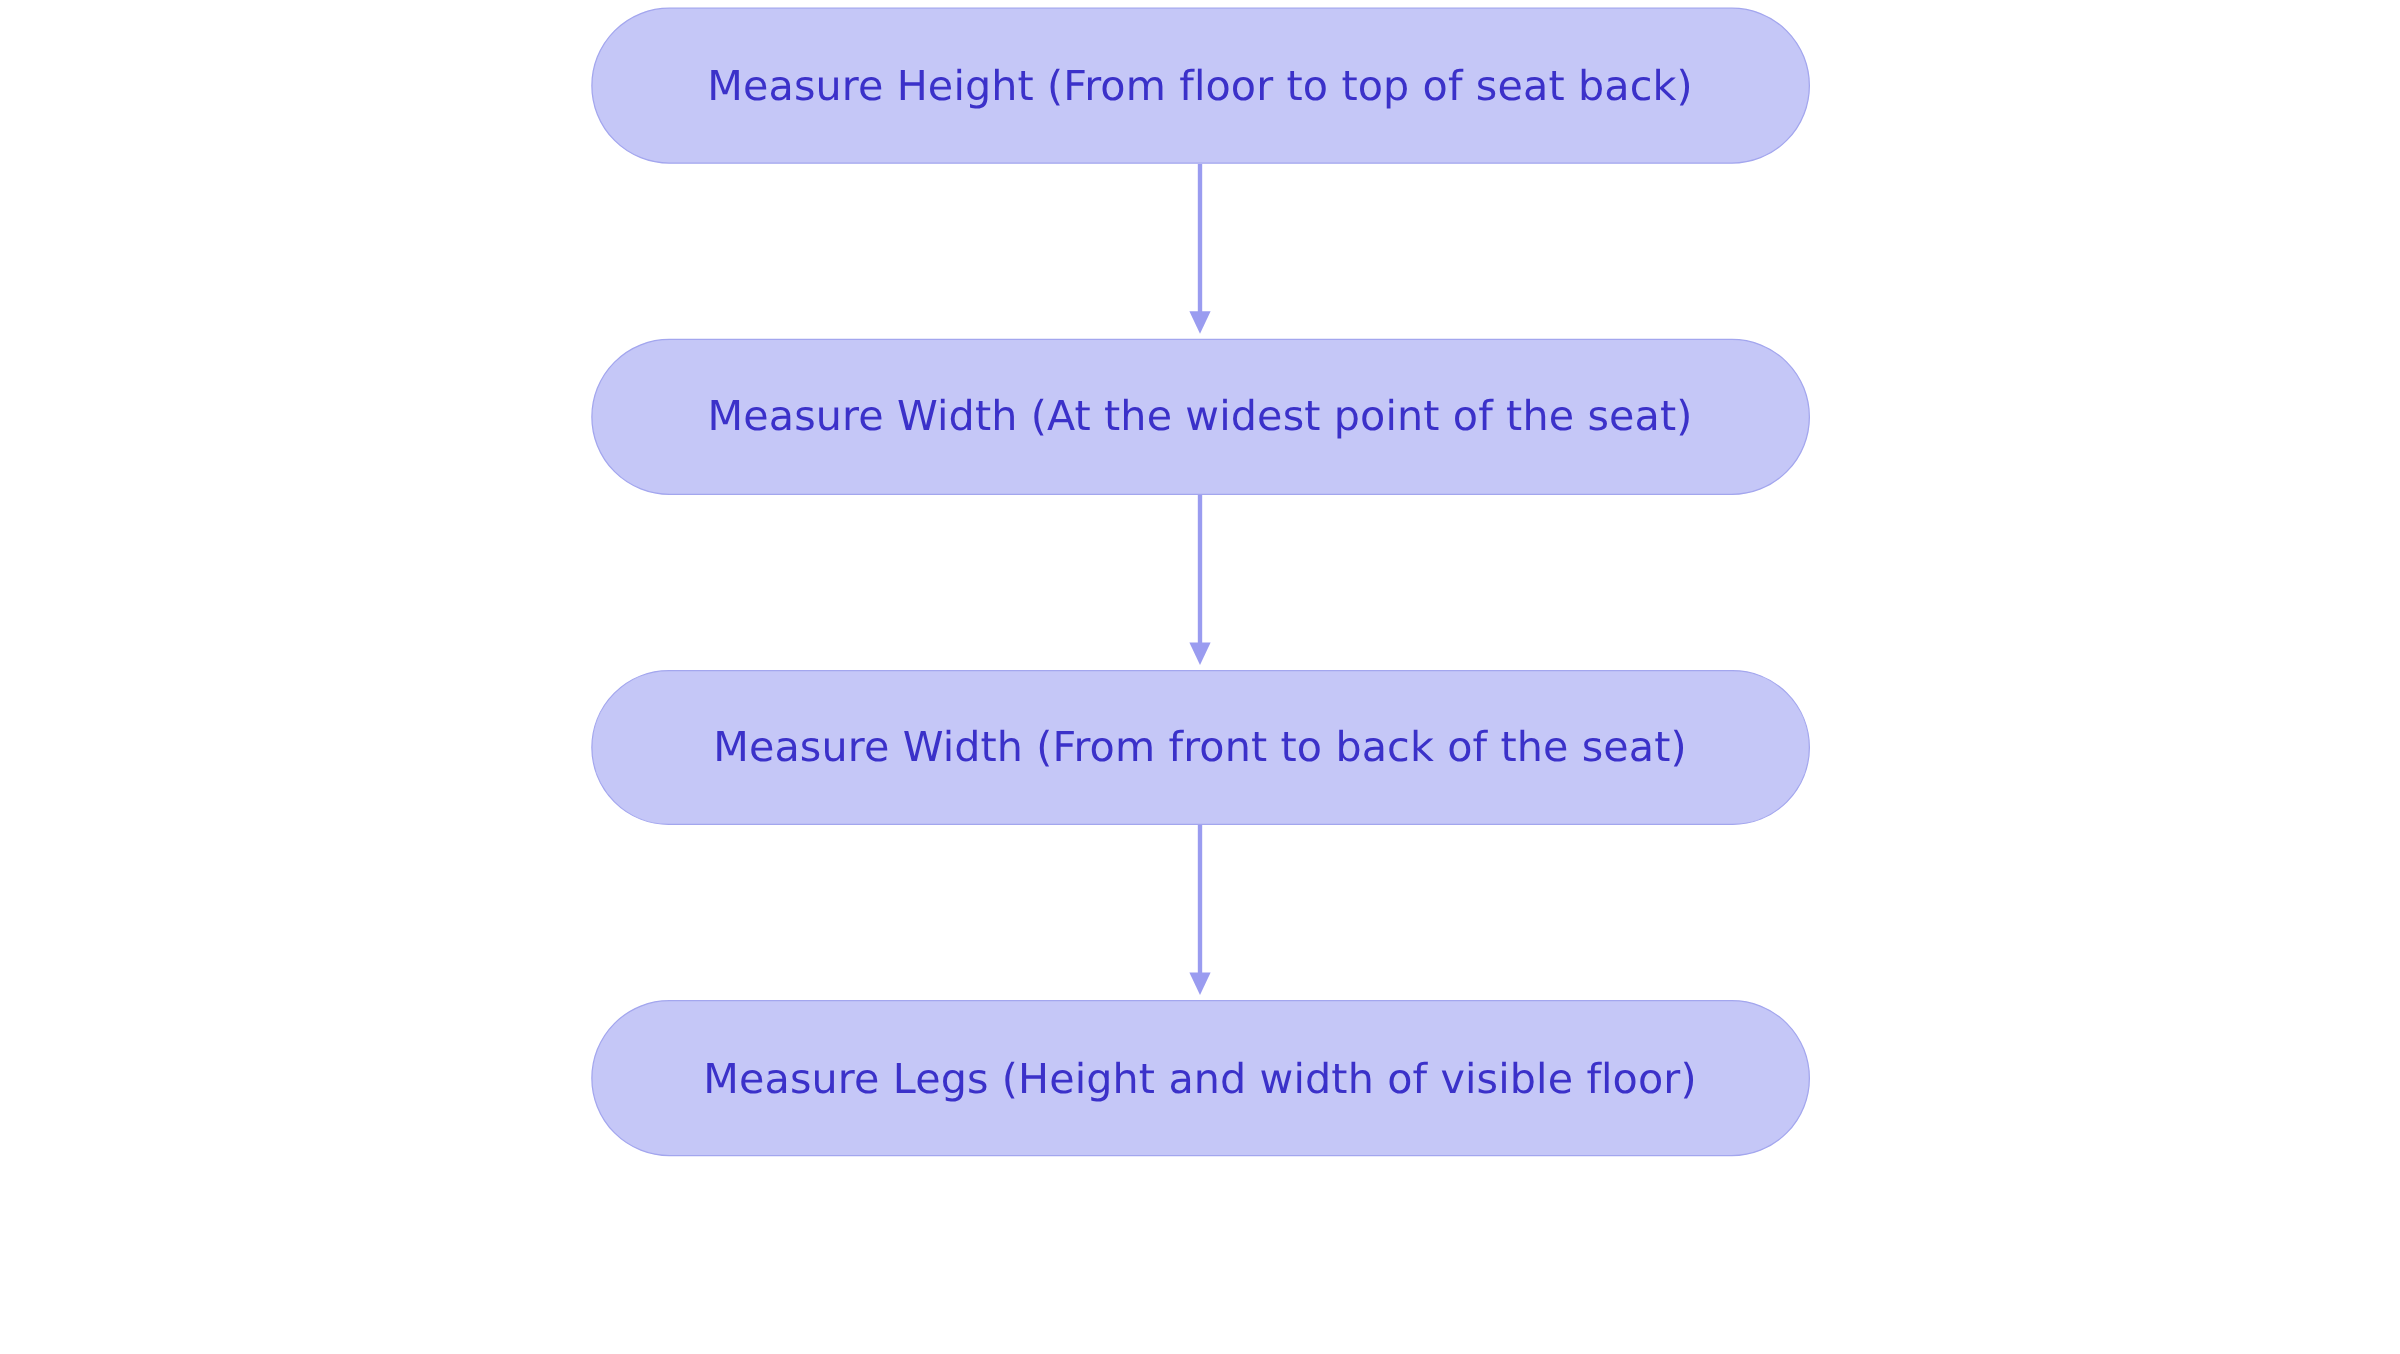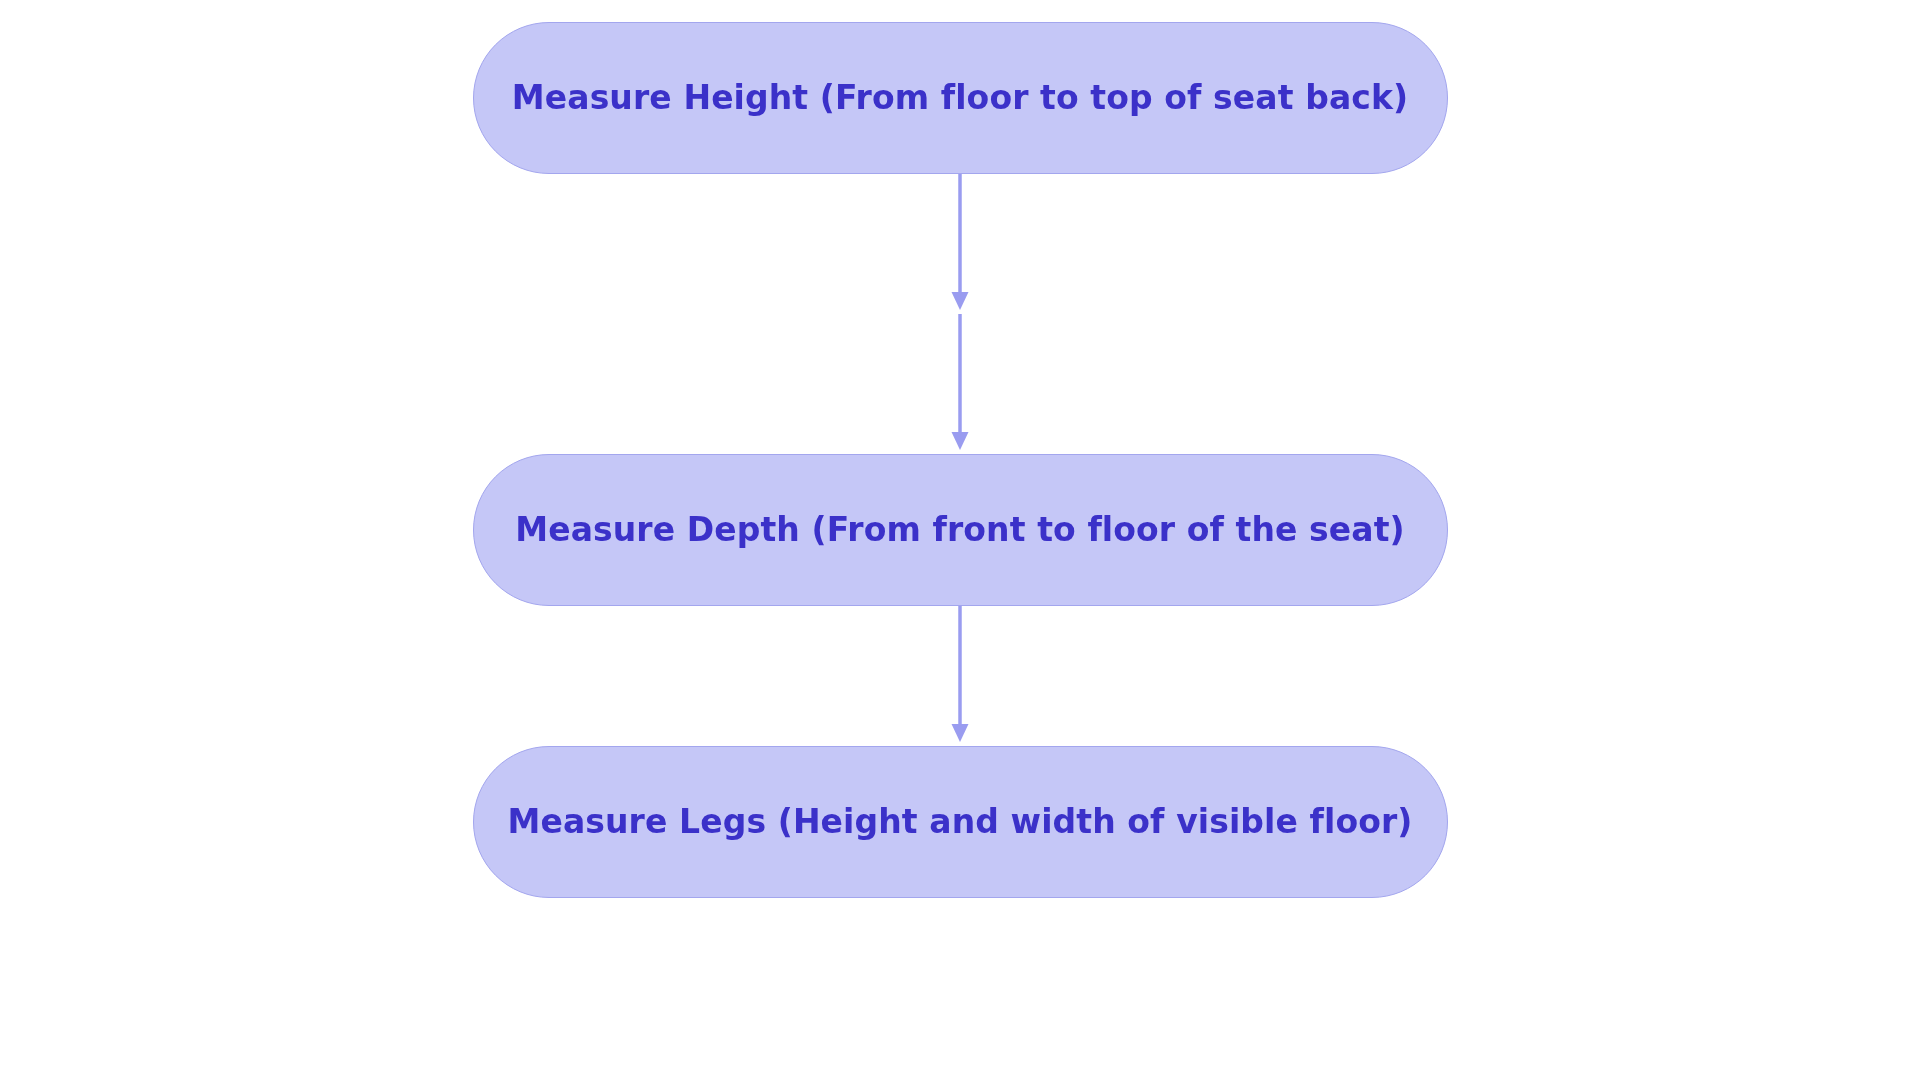--- a/index.html
+++ b/index.html
@@ -22,23 +22,22 @@
   .flow {
     position: absolute;
     left: 0;
     top: 0;
     width: 1920px;
     height: 925px;
     display: flex;
     flex-direction: column;
     align-items: center;
     justify-content: flex-start;
-    padding-top: 22px;
+    padding-top: 6px;
     box-sizing: border-box;
-    font-weight: bold;
   }
   .node {
     width: 975px;
     height: 152px;
     border-radius: 76px;
     background: #c5c7f7;
     border: 1.5px solid #a3a6ee;
     display: flex;
     align-items: center;
     justify-content: center;
@@ -74,30 +73,33 @@
       <span class="node-label">Measure Height (From floor to top of seat back)</span>
     </div>
 
     <div class="connector">
       <svg width="24" height="140" viewBox="0 0 24 140" aria-hidden="true">
         <line x1="12" y1="0" x2="12" y2="122" stroke="#9a9cf0" stroke-width="3.5"></line>
         <polygon points="12,136 3.5,118 20.5,118" fill="#9a9cf0"></polygon>
       </svg>
     </div>
 
+    <div class="node">
+      <span class="node-label">Measure Width (At the widest point of the seat)</span>
+    </div>
 
     <div class="connector">
       <svg width="24" height="140" viewBox="0 0 24 140" aria-hidden="true">
         <line x1="12" y1="0" x2="12" y2="122" stroke="#9a9cf0" stroke-width="3.5"></line>
         <polygon points="12,136 3.5,118 20.5,118" fill="#9a9cf0"></polygon>
       </svg>
     </div>
 
     <div class="node">
-      <span class="node-label">Measure Depth (From front to floor of the seat)</span>
+      <span class="node-label">Measure Width (From front to back of the seat)</span>
     </div>
 
     <div class="connector">
       <svg width="24" height="140" viewBox="0 0 24 140" aria-hidden="true">
         <line x1="12" y1="0" x2="12" y2="122" stroke="#9a9cf0" stroke-width="3.5"></line>
         <polygon points="12,136 3.5,118 20.5,118" fill="#9a9cf0"></polygon>
       </svg>
     </div>
 
     <div class="node">

